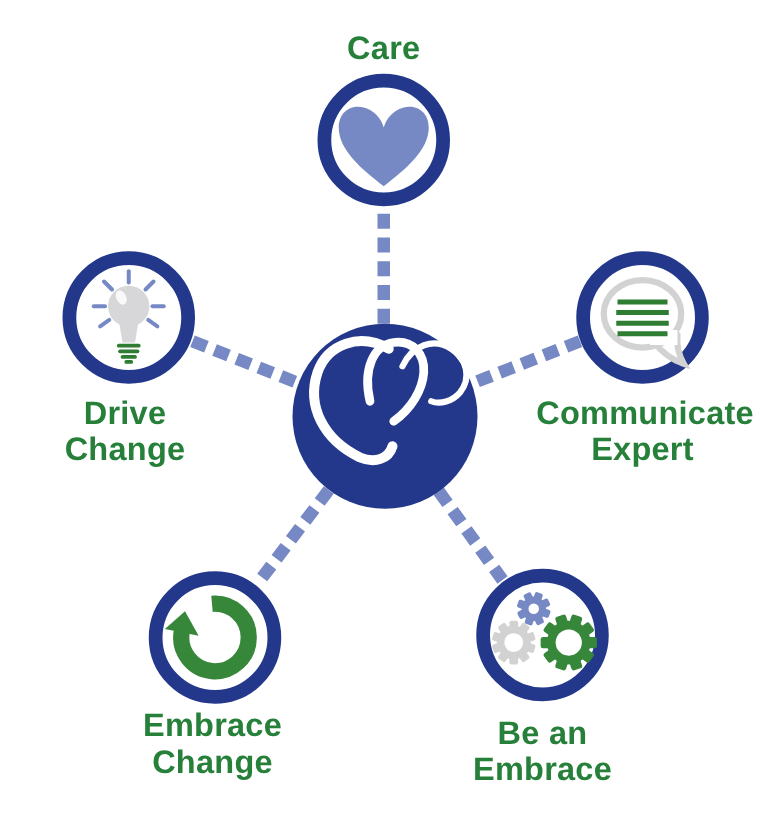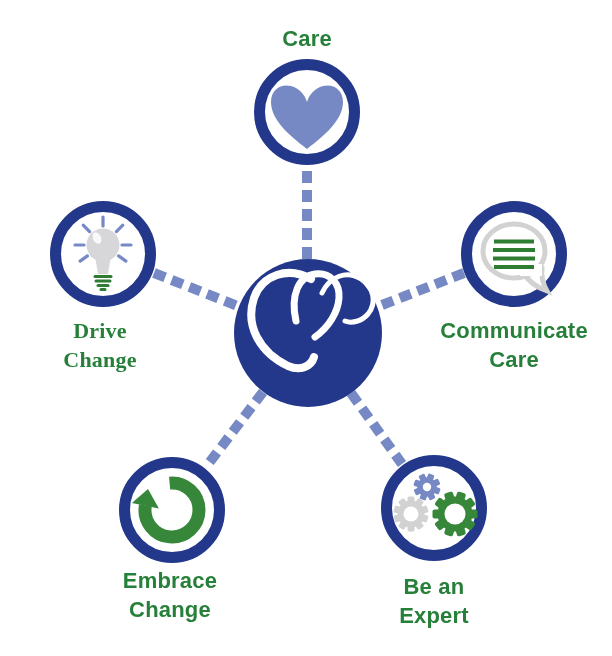--- a/index.html
+++ b/index.html
@@ -3,21 +3,21 @@
 <meta charset="utf-8">
 <style>
   html,body{margin:0;padding:0;background:#ffffff;}
   #stage{
     position:relative;width:612px;height:656px;background:#ffffff;overflow:hidden;
     font-family:"Liberation Sans", sans-serif;
   }
   #diagram-svg{position:absolute;left:0;top:0;}
   .node-label{
     position:absolute;text-align:center;white-space:pre-line;
-    color:var(--text-green,#27803A);font-weight:700;font-size:22px;line-height:29px;
+    color:var(--text-green,#27803A);font-weight:700;font-size:26px;line-height:29px;
     letter-spacing:0.2px;
   }
   
   .navy-stroke{stroke:var(--navy,#23388B);fill:#ffffff;}
   .navy-fill{fill:var(--navy,#23388B);}
   .peri-fill{fill:var(--periwinkle,#7689C5);}
   .peri-stroke{stroke:var(--periwinkle,#7689C5);}
   .connector{stroke:var(--periwinkle,#7689C5);stroke-width:10;stroke-dasharray:12 7;fill:none;}
   .white-stroke{stroke:#ffffff;fill:none;stroke-linecap:round;}
   .gray-fill{fill:var(--bulb-gray,#D7D7D9);}
@@ -153,23 +153,23 @@
           <circle cx="455" cy="514" r="17.5"></circle>
         </g>
         <circle class="white-fill" cx="455" cy="514" r="10.5"></circle>
       </g>
     </g>
   </svg>
 
   <div class="node-label" style="left:227px;top:24px;width:160px;">Care</div>
 
   <div class="node-label" style="left:429px;top:316px;width:170px;">Communicate
-Care</div>
+Expert</div>
 
   <div class="node-label" style="left:354px;top:572px;width:160px;">Be an
-Expert</div>
+Embrace</div>
 
   <div class="node-label" style="left:90px;top:566px;width:160px;">Embrace
 Change</div>
 
-  <div class="node-label" style="left:20px;top:316px;width:160px;font-family:Liberation Serif, serif;">Drive
+  <div class="node-label" style="left:20px;top:316px;width:160px;">Drive
 Change</div>
 </div>
 
 </body></html>

